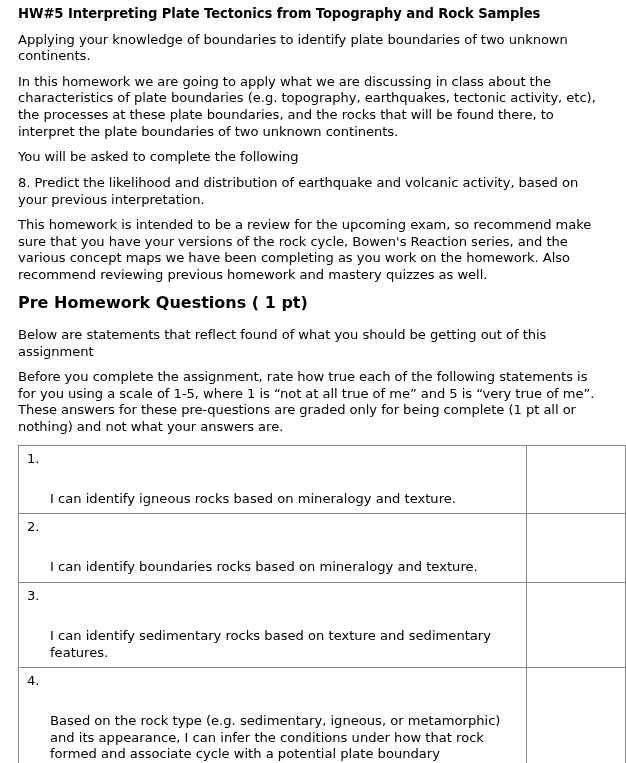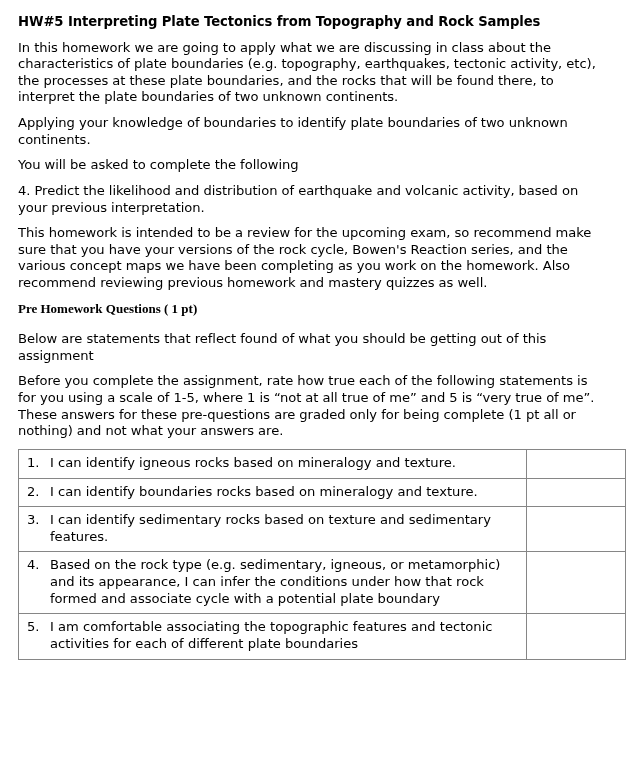--- a/index.html
+++ b/index.html
@@ -11,42 +11,41 @@
     width: 626px;
     height: 763px;
     font-family: "DejaVu Sans", "Liberation Sans", sans-serif;
     color: #000000;
     overflow: hidden;
   }
   .page {
     width: 626px;
     height: 725px;
     box-sizing: border-box;
-    padding: 14px 20px 0 18px;
+    padding: 6px 20px 0 18px;
     position: relative;
   }
   .doc-title {
     font-size: 13.2px;
     font-weight: bold;
     line-height: 1.25;
     margin: 0 0 9px 0;
     letter-spacing: -0.1px;
   }
   p.para {
     font-size: 13.1px;
     line-height: 1.27;
     margin: 0 0 9px 0;
     letter-spacing: -0.05px;
   }
   .bold-head {
-    font-size: 13px;
+    font-size: 16px;
     font-weight: bold;
     line-height: 1.27;
     margin: 0 0 14px 0;
-    font-family: Liberation Serif, serif;
   }
   table.q-table {
     border-collapse: collapse;
     width: 583px;
     margin: 0 0 0 0;
     table-layout: fixed;
   }
   table.q-table td {
     border: 1px solid #868686;
     vertical-align: top;
@@ -65,34 +64,35 @@
     align-items: flex-start;
   }
   .q-num {
     width: 25px;
     flex: 0 0 25px;
     padding-left: 2px;
     box-sizing: border-box;
   }
   .q-text {
     flex: 1 1 auto;
+    margin-top: 40px;
   }
 </style>
 </head>
 <body>
 
 <div class="page">
 
   <h1 class="doc-title">HW#5 Interpreting Plate Tectonics from Topography and Rock Samples</h1>
 
+  <p class="para">Applying your knowledge of boundaries to identify plate boundaries of two unknown continents.</p>
   <p class="para">In this homework we are going to apply what we are discussing in class about the characteristics of plate boundaries (e.g. topography, earthquakes, tectonic activity, etc), the processes at these plate boundaries, and the rocks that will be found there, to interpret the plate boundaries of two unknown continents.</p>
-  <p class="para">Applying your knowledge of boundaries to identify plate boundaries of two unknown continents.</p>
   <p class="para">You will be asked to complete the following</p>
 
-  <p class="para">4. Predict the likelihood and distribution of earthquake and volcanic activity, based on your previous interpretation.</p>
+  <p class="para">8. Predict the likelihood and distribution of earthquake and volcanic activity, based on your previous interpretation.</p>
 
   <p class="para">This homework is intended to be a review for the upcoming exam, so recommend make sure that you have your versions of the rock cycle, Bowen's Reaction series, and the various concept maps we have been completing as you work on the homework. Also recommend reviewing previous homework and mastery quizzes as well.</p>
 
   <p class="bold-head">Pre Homework Questions ( 1 pt)</p>
 
   <p class="para">Below are statements that reflect found of what you should be getting out of this assignment</p>
 
   <p class="para">Before you complete the assignment, rate how true each of the following statements is for you using a scale of 1-5, where 1 is “not at all true of me” and 5 is “very true of me”. These answers for these pre-questions are graded only for being complete (1 pt all or nothing) and not what your answers are.</p>
 
   <table class="q-table">

